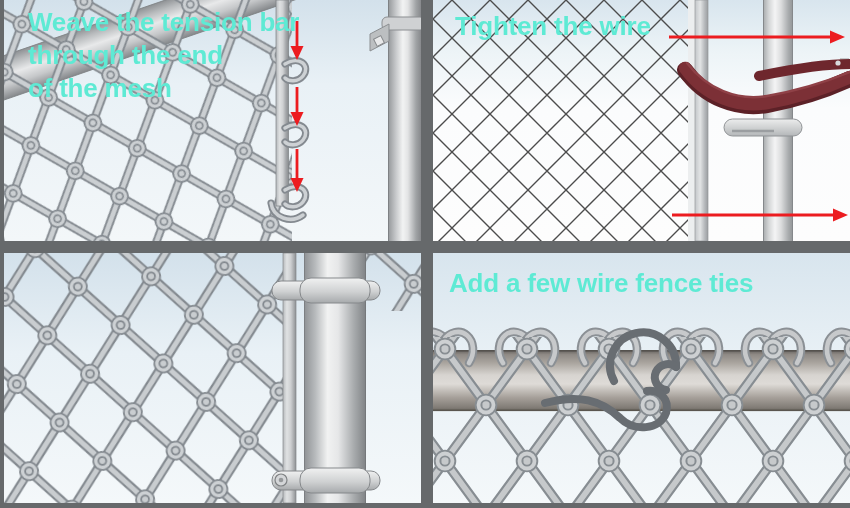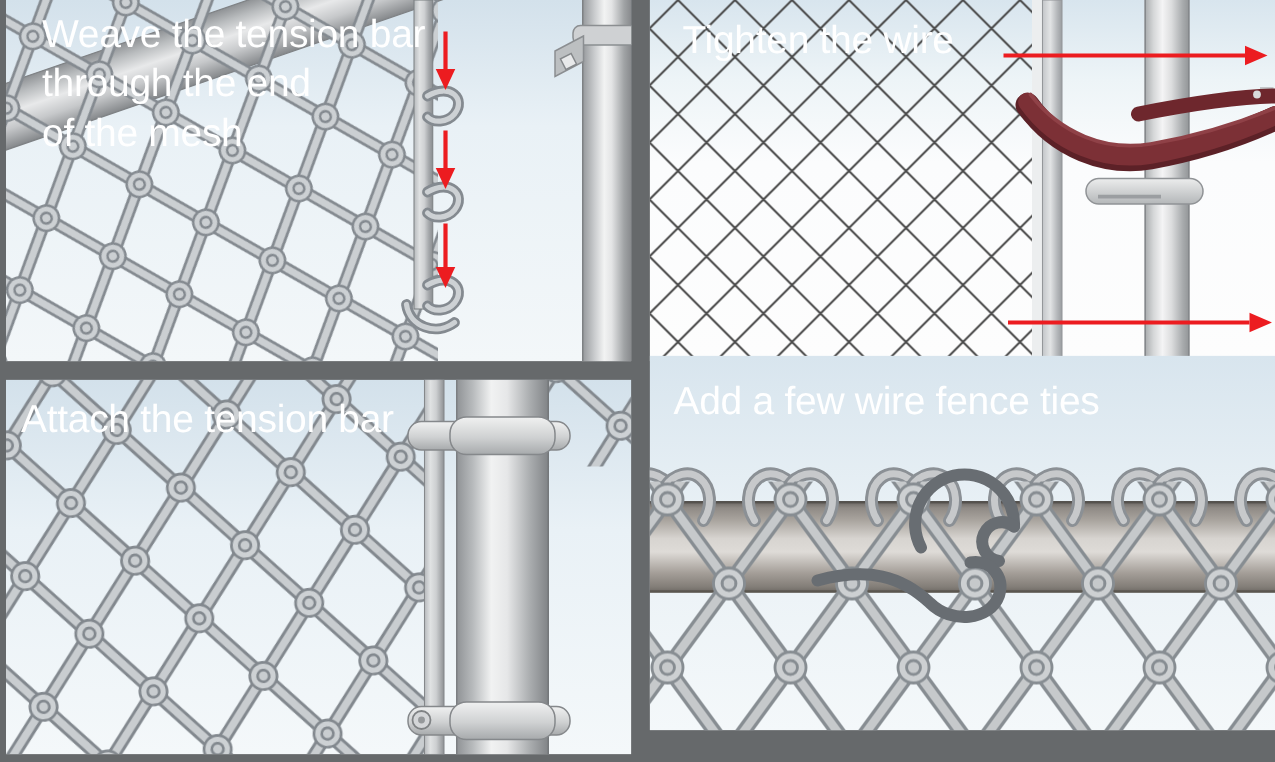--- a/index.html
+++ b/index.html
@@ -4,27 +4,27 @@
 <style>
   html,body{margin:0;padding:0;background:#3c3e40;}
   #figure{
     position:relative;width:850px;height:508px;overflow:hidden;
     background:#66696b;
     font-family:"Liberation Sans","DejaVu Sans",sans-serif;
   }
   .panel{position:absolute;overflow:hidden;}
   .panel svg{position:absolute;left:0;top:0;display:block;}
   .panel-title{
-    position:absolute;z-index:3;color:#ffffff;font-weight:400;
+    position:absolute;z-index:3;color:#5eead4;font-weight:700;
     font-size:26px;line-height:33px;white-space:pre-line;letter-spacing:-0.2px;
   }
   #p1{left:4px;top:0;width:417px;height:241px;}
   #p2{left:433px;top:0;width:417px;height:241px;}
   #p3{left:4px;top:253px;width:417px;height:250px;}
-  #p4{left:433px;top:237px;width:417px;height:250px;}
+  #p4{left:433px;top:253px;width:417px;height:250px;}
   #p1 .panel-title{left:24px;top:6px;width:320px;}
   #p2 .panel-title{left:22px;top:10px;width:360px;}
   #p3 .panel-title{left:10px;top:10px;width:380px;}
   #p4 .panel-title{left:16px;top:14px;width:390px;}
 </style>
 </head>
 <body>
 
 <div id="figure">
 
@@ -283,21 +283,20 @@
         <rect x="268" y="28" width="108" height="19" rx="9" fill="url(#strapG3)" stroke="#85888b" stroke-width="1"></rect>
         <rect x="296" y="25" width="70" height="25" rx="11" fill="url(#strapG3)" stroke="#85888b" stroke-width="1"></rect>
       </g>
       <g>
         <rect x="268" y="218" width="108" height="19" rx="9" fill="url(#strapG3)" stroke="#85888b" stroke-width="1"></rect>
         <rect x="296" y="215" width="70" height="25" rx="11" fill="url(#strapG3)" stroke="#85888b" stroke-width="1"></rect>
         <circle cx="277" cy="227" r="6" fill="#d4d6d8" stroke="#7f8284" stroke-width="1.2"></circle>
         <circle cx="277" cy="227" r="2.3" fill="#95989a"></circle>
       </g>
     </svg>
-    <div class="panel-title">Attach the tension bar</div>
   </div>
 
   <div class="panel" id="p4">
     <svg width="417" height="250" viewBox="0 0 417 250">
       <defs>
         <linearGradient id="bgG4" x1="0" y1="0" x2="0" y2="1">
           <stop offset="0" stop-color="#d8e5ee"></stop>
             <stop offset="0.4" stop-color="#e8f0f5"></stop>
             <stop offset="1" stop-color="#f4f8fa"></stop>
         </linearGradient>

